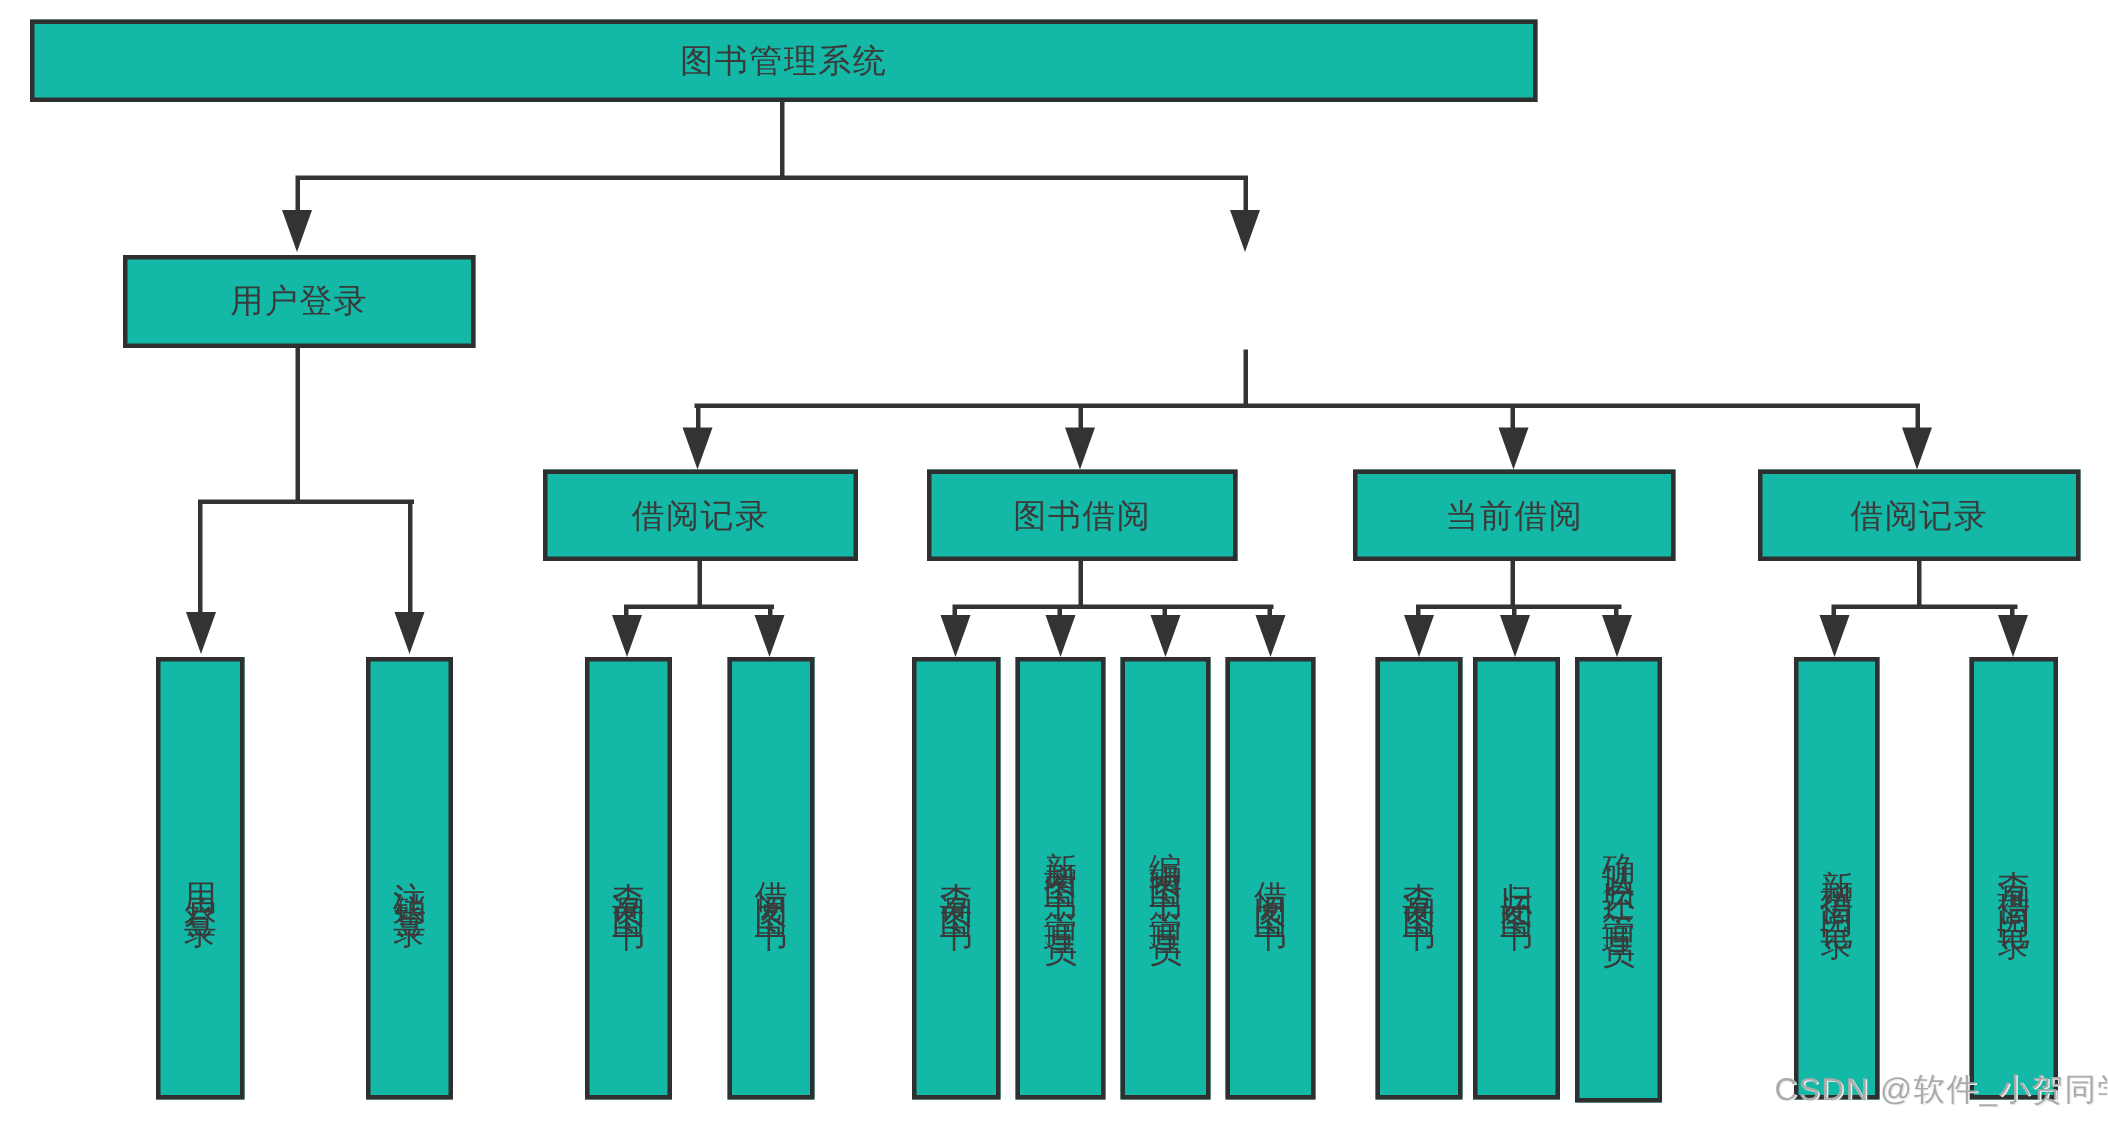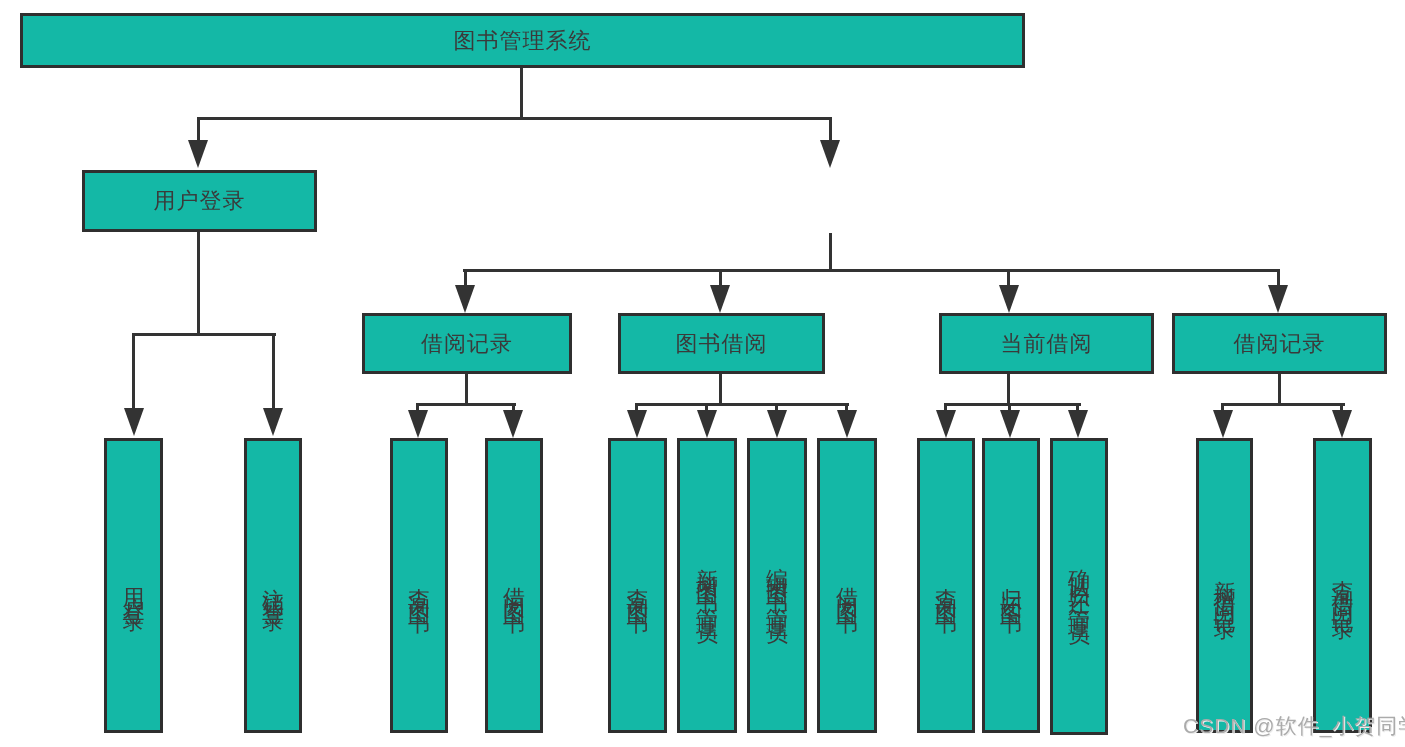--- a/index.html
+++ b/index.html
@@ -94,21 +94,21 @@
   <div class="ar" style="left:999px;top:285px;"></div>
   <div class="vl" style="left:1277px;top:272px;height:14px;"></div>
   <div class="ar" style="left:1268px;top:285px;"></div>
 
   <div class="node" style="left:362px;top:313px;width:210px;height:61px;">
     <span>借阅记录</span>
   </div>
   <div class="node" style="left:618px;top:313px;width:207px;height:61px;align-items:center;">
     <span>图书借阅</span>
   </div>
-  <div class="node" style="left:902px;top:313px;width:215px;height:61px;margin-left:37px;">
+  <div class="node" style="left:902px;top:313px;width:215px;height:61px;">
     <span>当前借阅</span>
   </div>
   <div class="node" style="left:1172px;top:313px;width:215px;height:61px;">
     <span>借阅记录</span>
   </div>
 
   <div class="vl" style="left:465px;top:374px;height:32px;"></div>
   <div class="hl" style="left:416px;top:403px;width:100px;"></div>
   <div class="vl" style="left:416px;top:406px;height:6px;"></div>
   <div class="ar" style="left:408px;top:410px;"></div>

